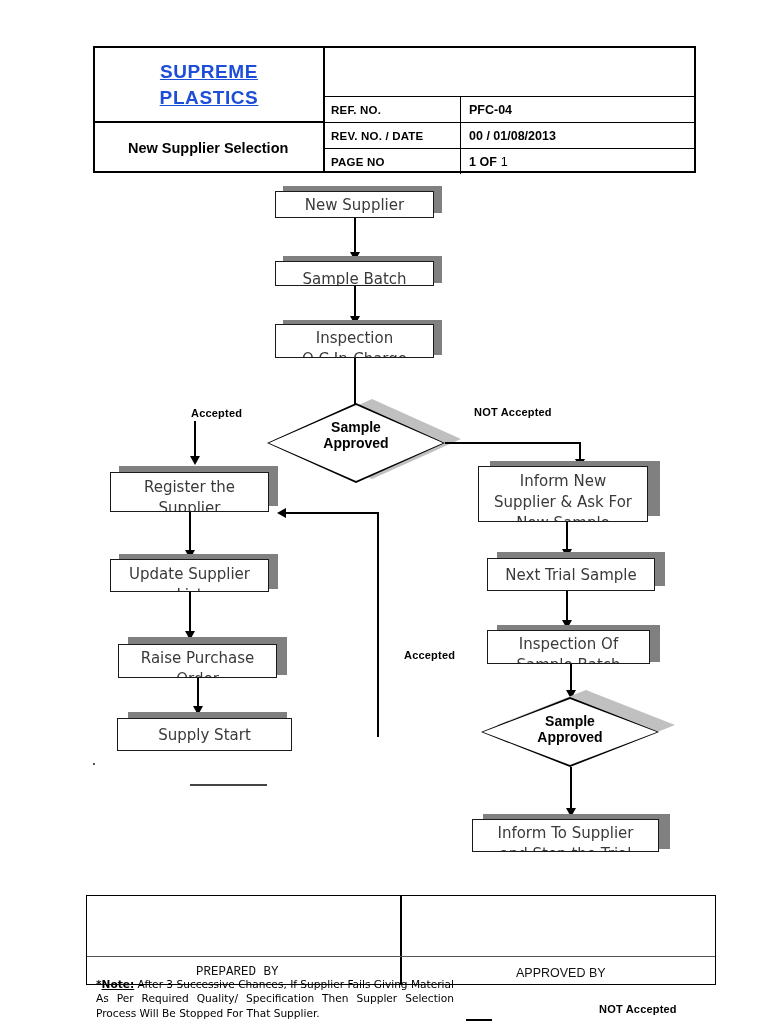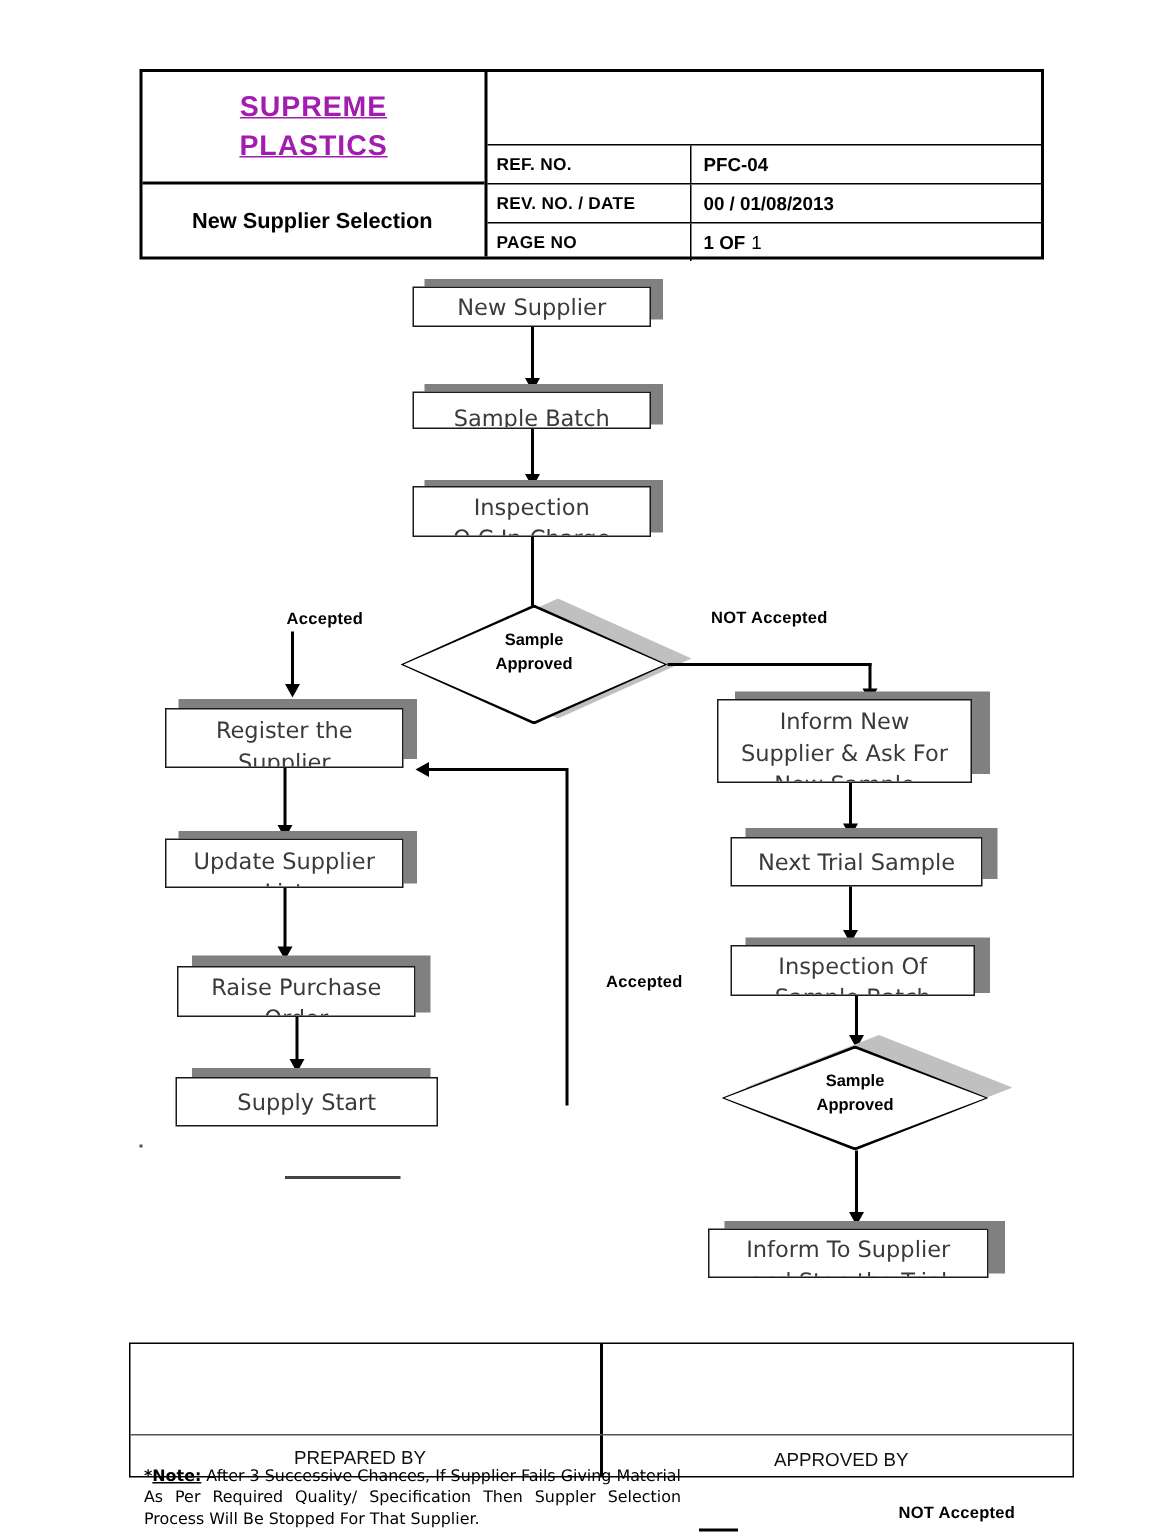--- a/index.html
+++ b/index.html
@@ -6,21 +6,21 @@
   body{width:768px;height:1024px;position:relative;overflow:hidden;
        font-family:"Liberation Sans","DejaVu Sans",sans-serif;color:#000;}
 
   
   .hdr{position:absolute;left:93px;top:46px;width:603px;height:127px;
        border:2px solid #000;box-sizing:border-box;}
   .hdr .vline{position:absolute;left:228px;top:0;width:2px;height:100%;background:#000;}
   .hdr .hline-left{position:absolute;left:0;top:73px;width:228px;height:2px;background:#000;}
   .logo-cell{position:absolute;left:0;top:0;width:228px;height:73px;
              display:flex;flex-direction:column;align-items:center;justify-content:center;}
-  .logo-line{color:#a21caf;font-weight:bold;font-size:19px;letter-spacing:.6px;
+  .logo-line{color:#1d4ed8;font-weight:bold;font-size:19px;letter-spacing:.6px;
              text-decoration:underline;line-height:26px;font-family:"Liberation Sans",sans-serif;}
   .title-cell{position:absolute;left:230px;top:0;width:371px;height:48px;
               display:flex;align-items:center;justify-content:center;}
   .title-cell span{font-weight:bold;font-size:17px;letter-spacing:.3px;}
   .subject-cell{position:absolute;left:0;top:75px;width:228px;height:50px;
                 display:flex;align-items:center;padding-left:9px;box-sizing:border-box;}
   .subject-cell span{font-weight:bold;font-size:14.5px;margin-left:24px;}
   .meta{position:absolute;left:230px;top:48px;width:371px;height:77px;}
   .meta-row{position:relative;height:25px;border-top:1.5px solid #000;display:flex;}
   .meta-k{width:136px;border-right:1.5px solid #000;display:flex;align-items:center;
@@ -36,21 +36,21 @@
   .box .txt{position:absolute;left:0;right:0;top:3px;text-align:center;
             font-size:15px;line-height:21px;color:#3a3a3a;font-family:"DejaVu Sans",sans-serif;}
   .box.tall .txt{top:2px;}
   .dia-shadow{position:absolute;background:#c0c0c0;
               clip-path:polygon(50% 0,100% 50%,50% 100%,0 50%);}
   .dia{position:absolute;background:#fff;
        clip-path:polygon(50% 0,100% 50%,50% 100%,0 50%);}
   .dia-inner{position:absolute;background:#fff;
              clip-path:polygon(50% 0,100% 50%,50% 100%,0 50%);}
   .dia-label{position:absolute;left:0;right:0;text-align:center;font-weight:bold;
-             font-size:11px;line-height:16px;}
+             font-size:14px;line-height:16px;}
 
   .ln{position:absolute;background:#000;}
   .arrow-d{position:absolute;width:0;height:0;border-left:5px solid transparent;
            border-right:5px solid transparent;border-top:9px solid #000;}
   .arrow-l{position:absolute;width:0;height:0;border-top:5px solid transparent;
            border-bottom:5px solid transparent;border-right:9px solid #000;}
   .edge-lbl{position:absolute;font-weight:bold;font-size:11px;letter-spacing:.2px;}
 
   
   .sign{position:absolute;left:86px;top:895px;width:630px;height:90px;
@@ -219,21 +219,21 @@
 
 <div class="ln" style="left:377px;top:512px;width:1.6px;height:225px;"></div>
 <div class="ln" style="left:285px;top:512px;width:93px;height:1.6px;"></div>
 <div class="arrow-l" style="left:277px;top:508px;"></div>
 <div class="edge-lbl" style="left:404px;top:649px;">Accepted</div>
 
 <div class="sign">
   <div class="v"></div>
   <div class="h"></div>
 </div>
-<div class="sign-lbl" style="left:196px;top:965px;">PREPARED BY</div>
+<div class="sign-lbl" style="left:196px;top:965px;font-family:Liberation Mono, monospace;">PREPARED BY</div>
 <div class="sign-lbl" style="left:516px;top:966px;">APPROVED BY</div>
 
 <div class="note">
   <b>*</b><b><u>Note:</u></b><span> After 3 Successive Chances, If Supplier Fails Giving Material As Per Required Quality/ Specification Then Suppler Selection Process Will Be Stopped For That Supplier.</span>
 </div>
 
 <div class="edge-lbl" style="left:599px;top:1003px;">NOT Accepted</div>
 <div class="stub" style="left:466px;top:1019px;width:26px;height:2.4px;"></div>
 
 </body></html>

